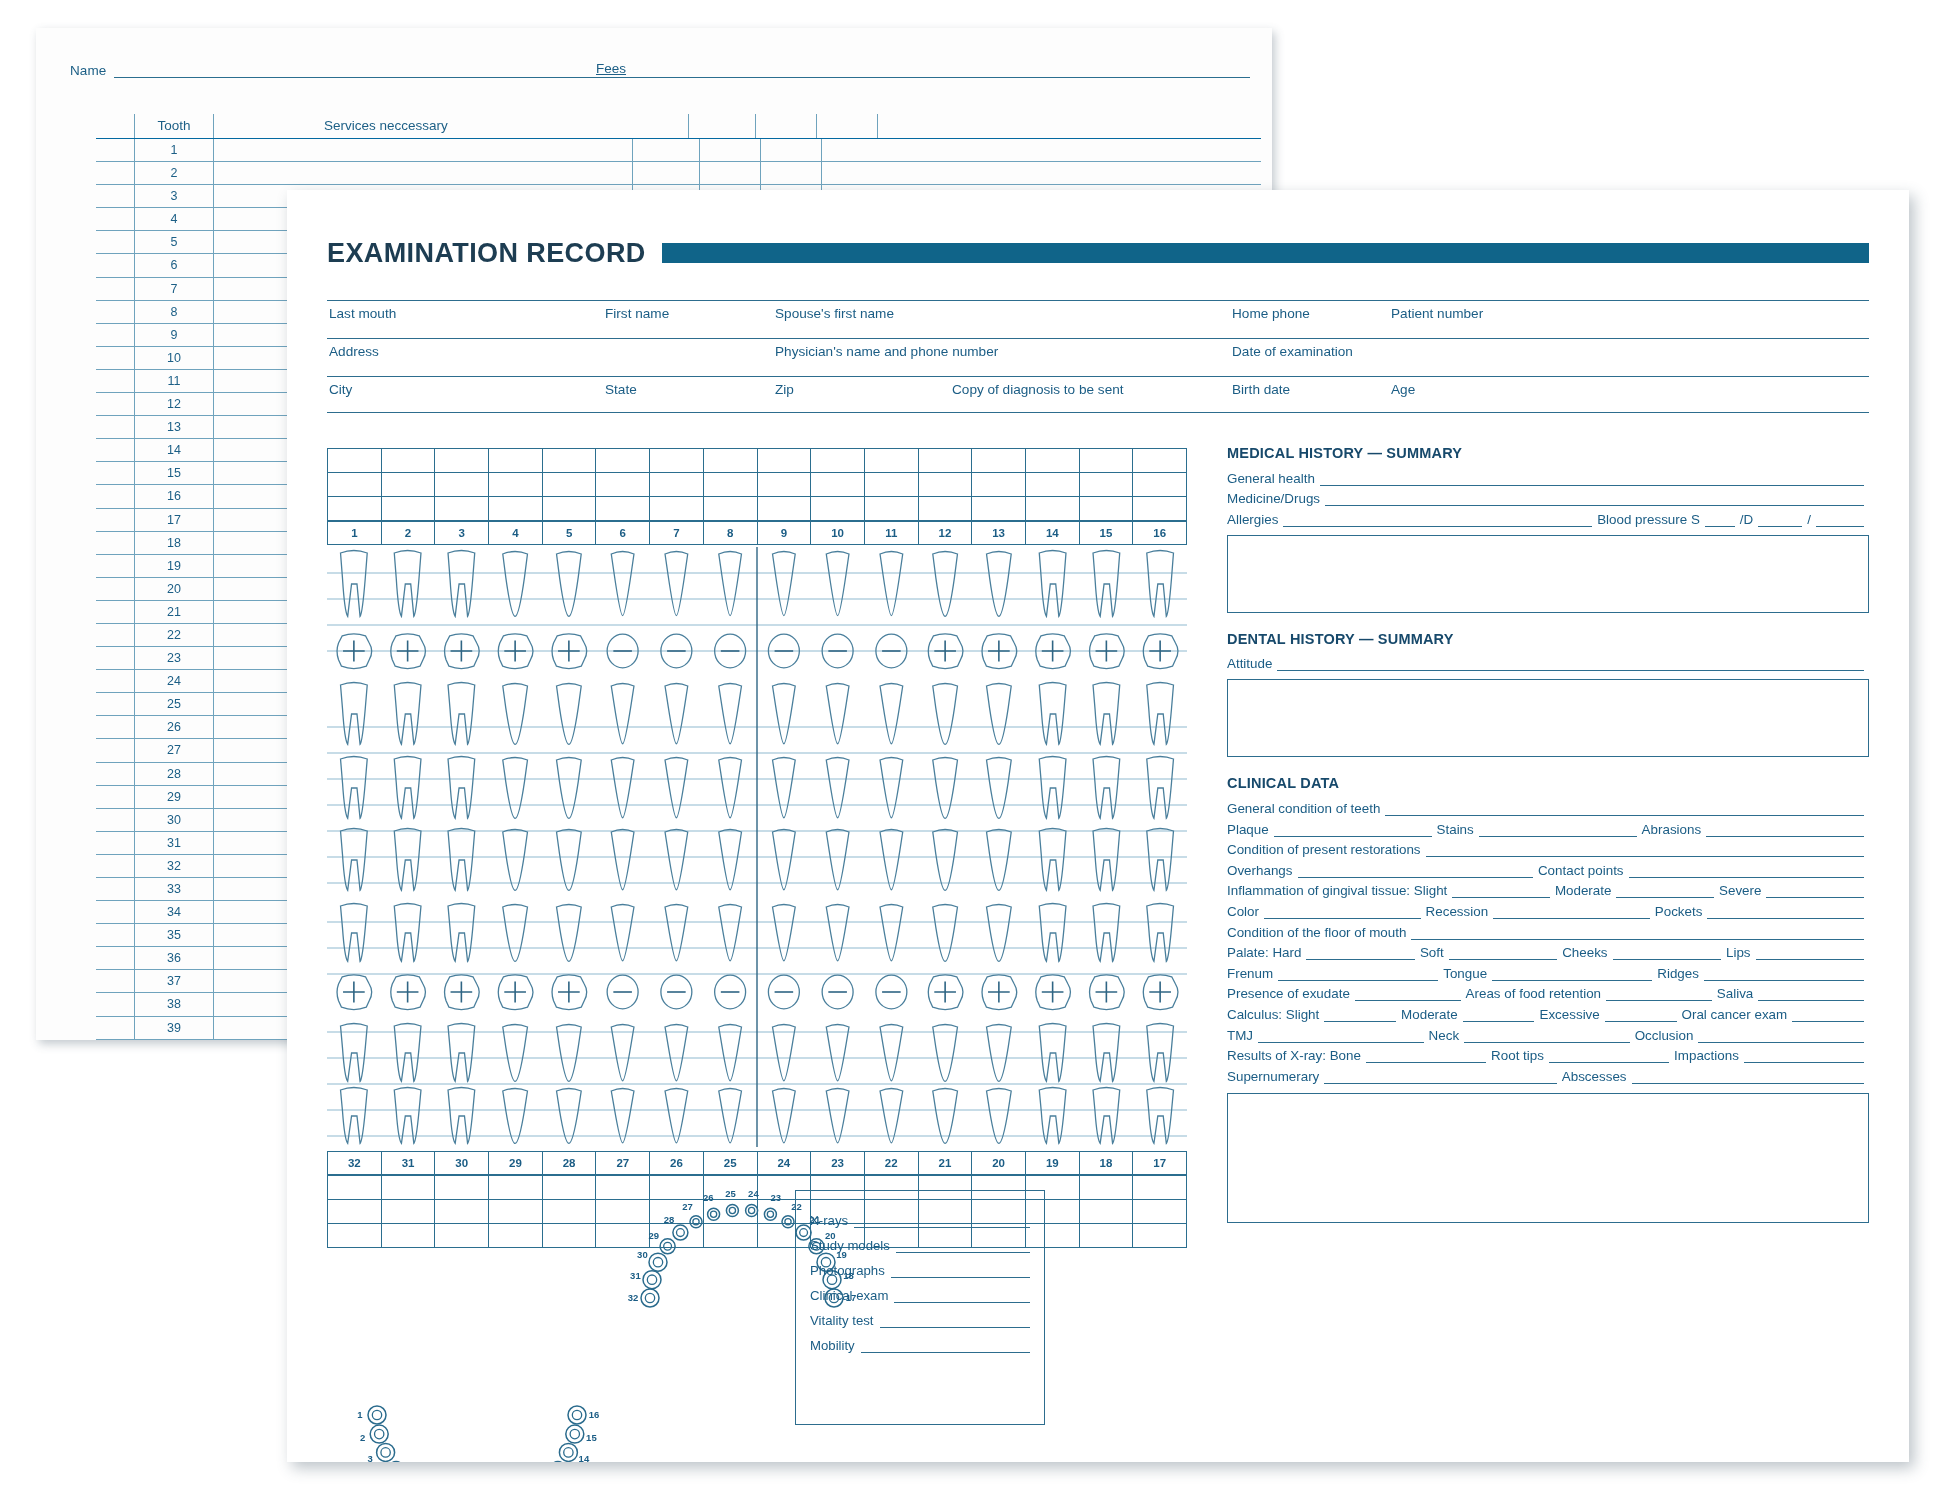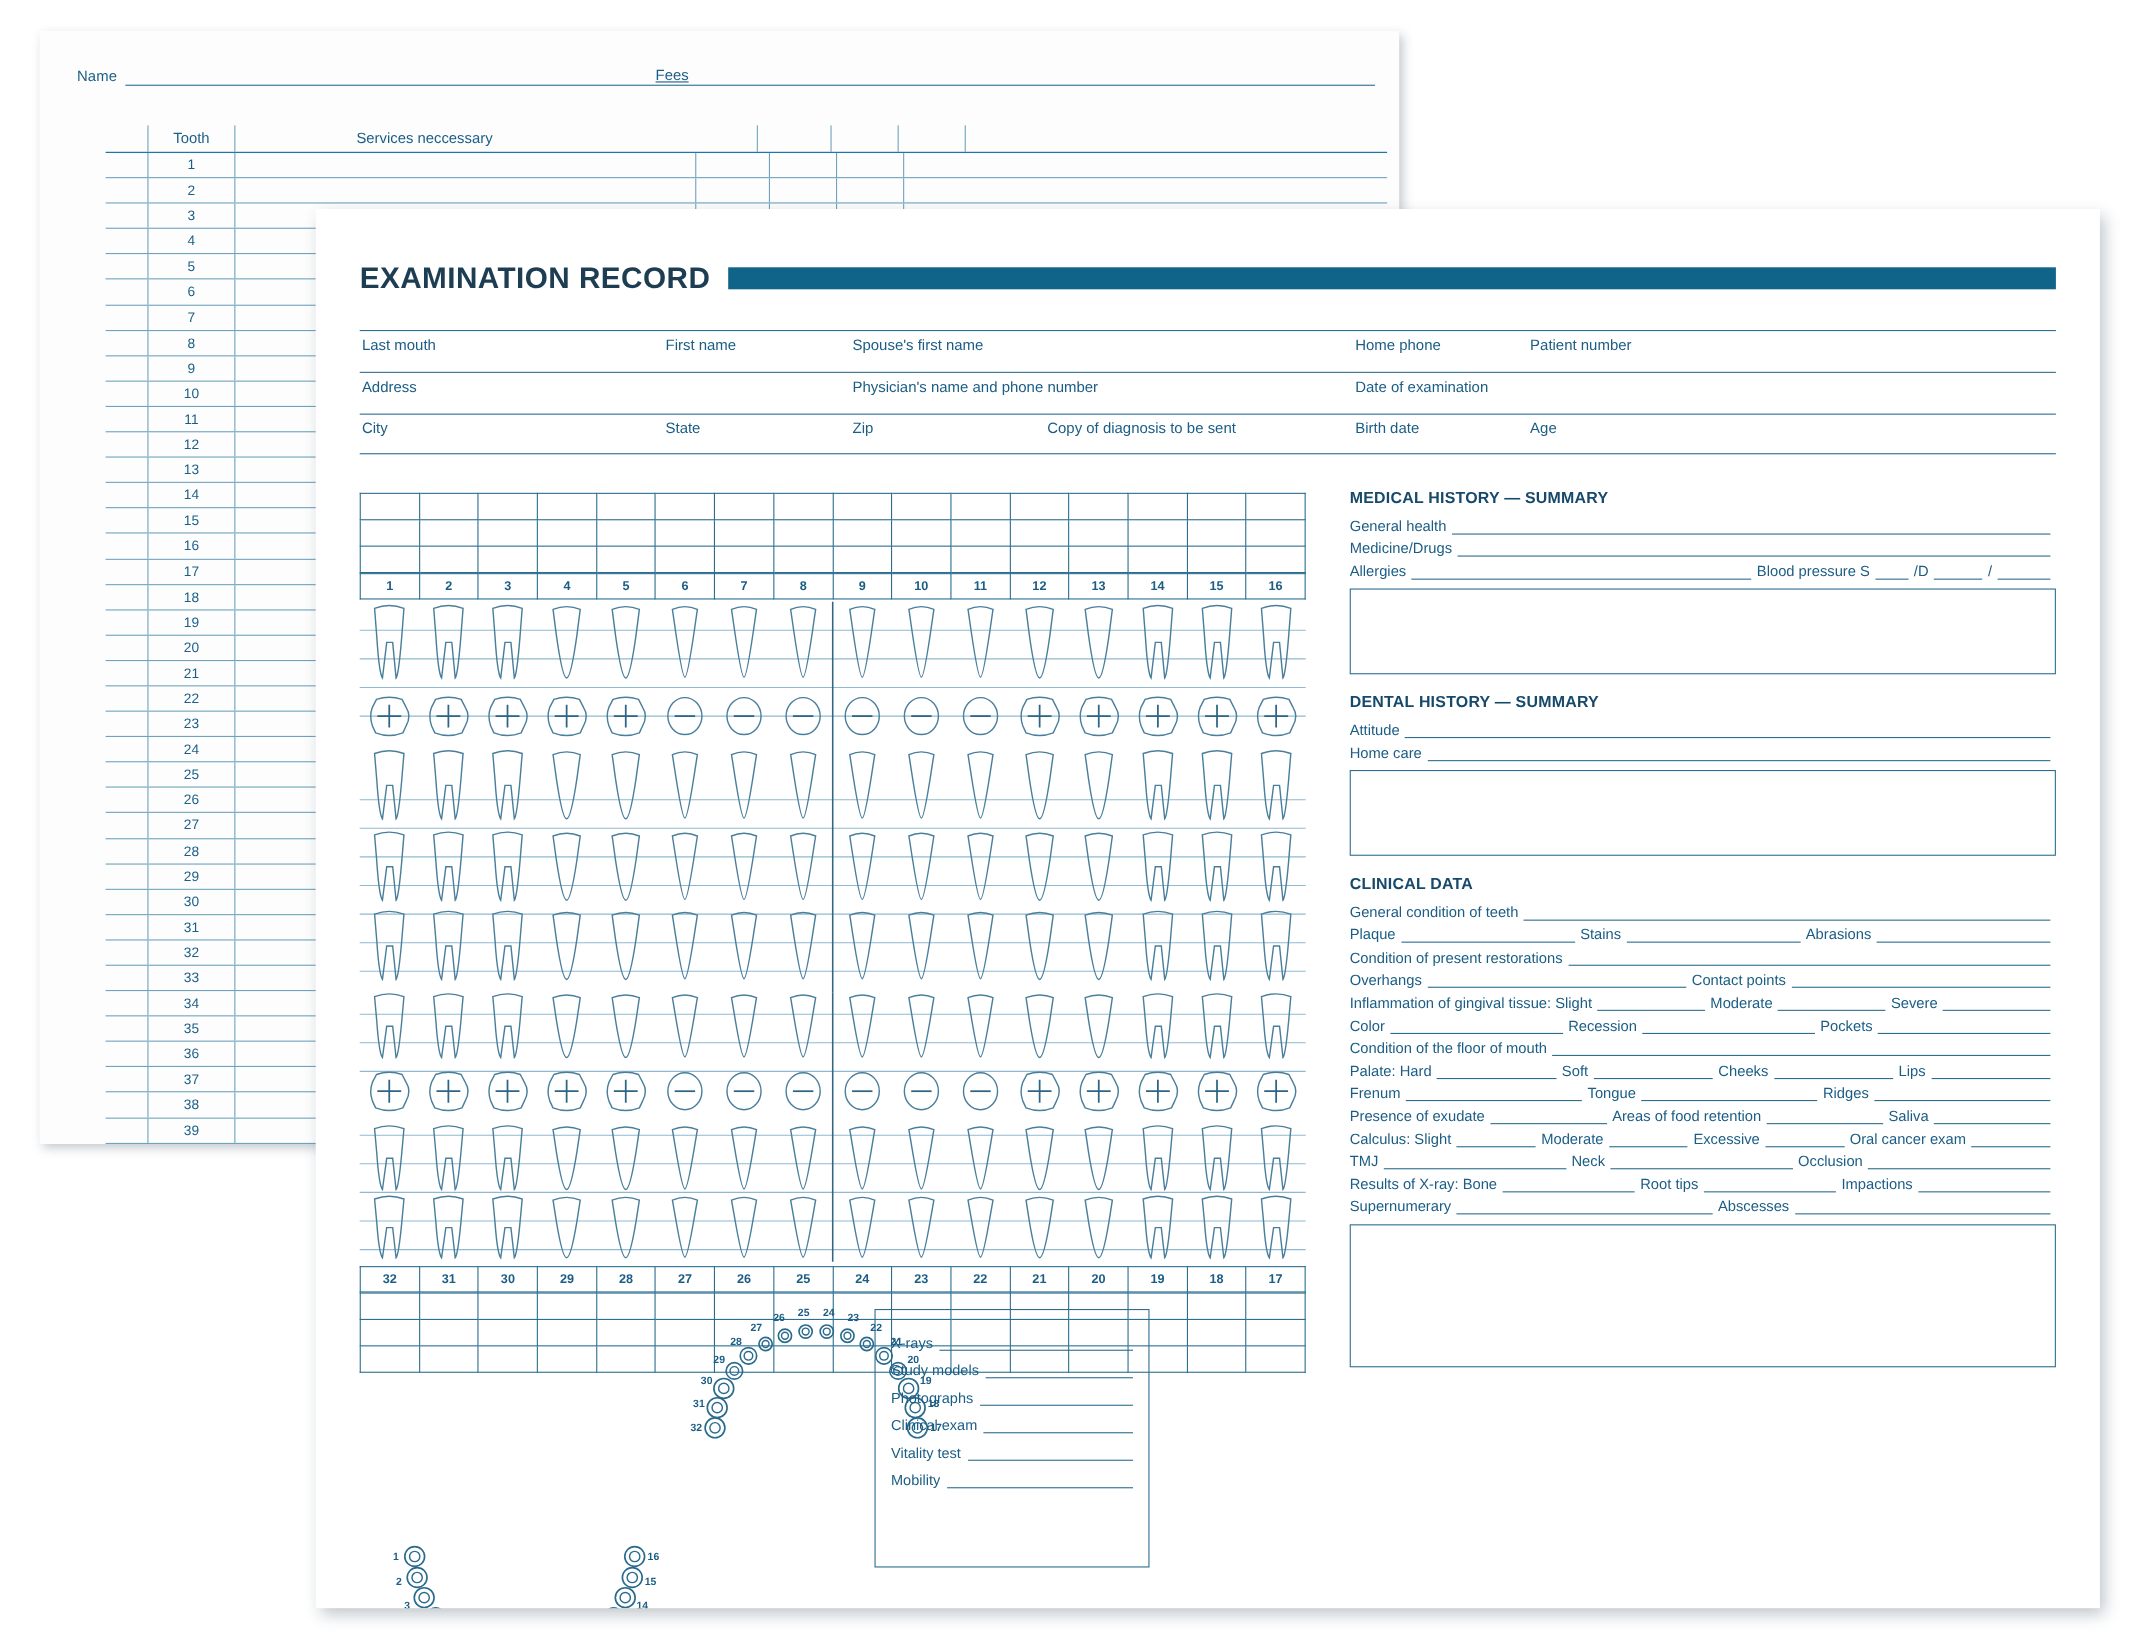--- a/index.html
+++ b/index.html
@@ -1400,24 +1400,20 @@
       <div class="bigbox" style="height:76px;margin-top:8px;"></div>
     </div>
 
     <div style="margin-top:18px;">
       <div class="sec-title">DENTAL HISTORY — SUMMARY</div>
       <div id="dh-lines">
           <div class="ln">
             <span class="t">Attitude</span>
             <span class="u"></span>
           </div>
-          <div class="ln">
-            <span class="t">Home care</span>
-            <span class="u"></span>
-          </div>
         </div>
       <div class="bigbox" style="height:76px;margin-top:8px;"></div>
     </div>
 
     <div style="margin-top:18px;">
       <div class="sec-title">CLINICAL DATA</div>
       <div id="cd-lines">
           <div class="ln">
             <span class="t">General condition of teeth</span>
             <span class="u"></span>

